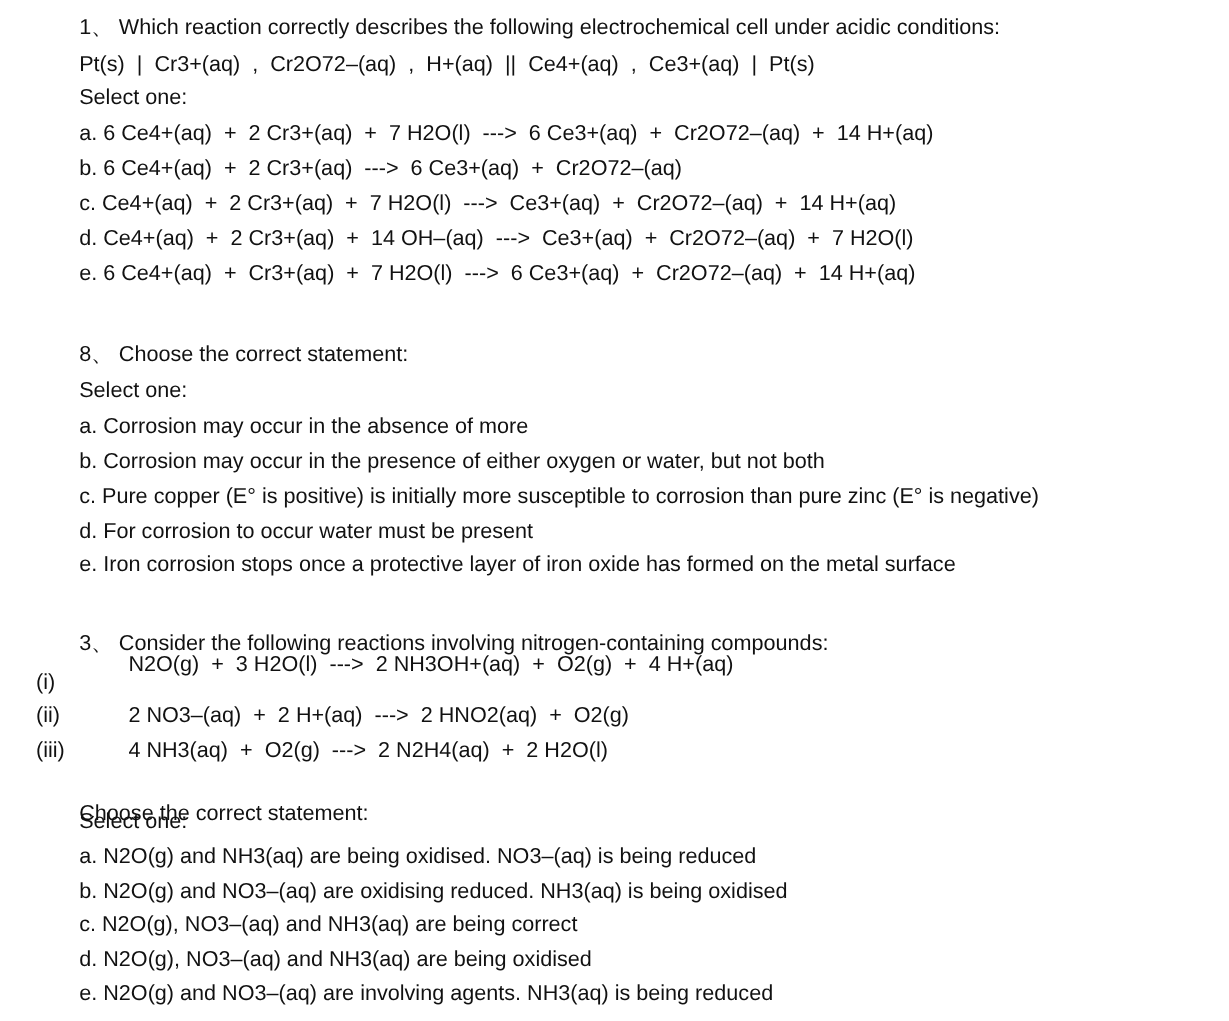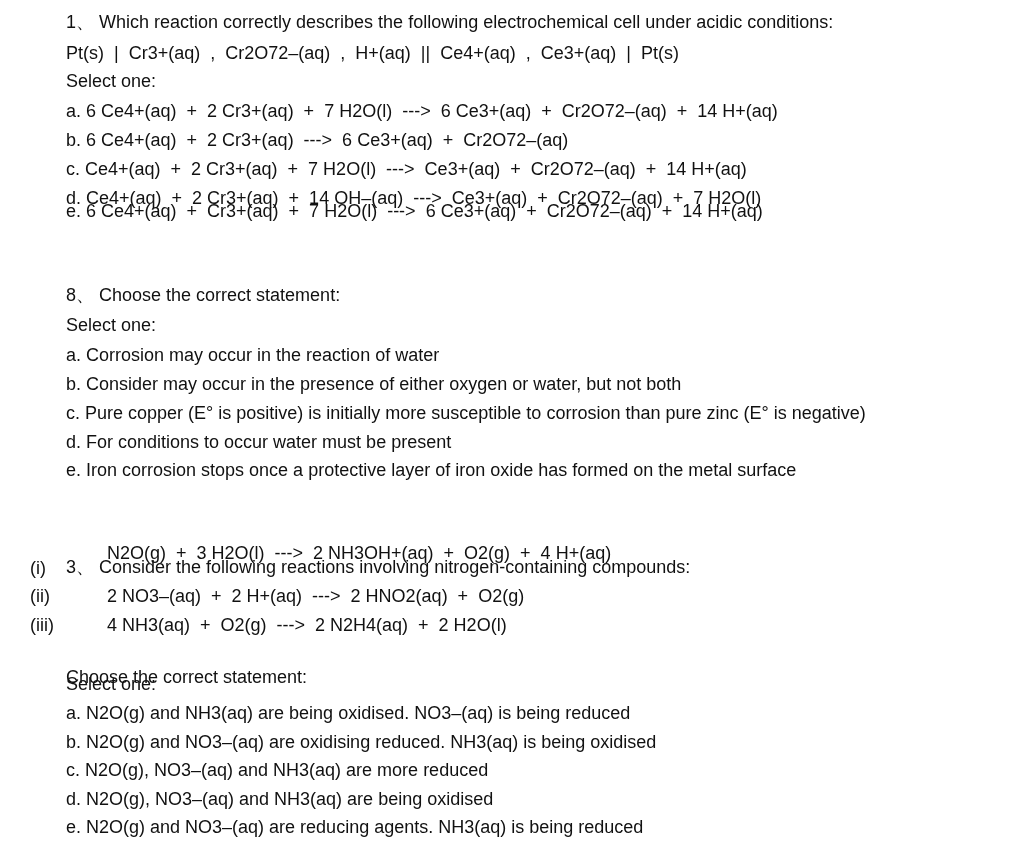--- a/index.html
+++ b/index.html
@@ -13,41 +13,41 @@
 <body>
 
 <div>
   <div class="line" style="top:11px">1、 Which reaction correctly describes the following electrochemical cell under acidic conditions:</div>
   <div class="line" style="top:42px">Pt(s)  |  Cr3+(aq)  ,  Cr2O72–(aq)  ,  H+(aq)  ||  Ce4+(aq)  ,  Ce3+(aq)  |  Pt(s)</div>
   <div class="line" style="top:70px">Select one:</div>
   <div class="line" style="top:100px">a. 6 Ce4+(aq)  +  2 Cr3+(aq)  +  7 H2O(l)  ---&gt;  6 Ce3+(aq)  +  Cr2O72–(aq)  +  14 H+(aq)</div>
   <div class="line" style="top:129px">b. 6 Ce4+(aq)  +  2 Cr3+(aq)  ---&gt;  6 Ce3+(aq)  +  Cr2O72–(aq)</div>
   <div class="line" style="top:158px">c. Ce4+(aq)  +  2 Cr3+(aq)  +  7 H2O(l)  ---&gt;  Ce3+(aq)  +  Cr2O72–(aq)  +  14 H+(aq)</div>
   <div class="line" style="top:187px">d. Ce4+(aq)  +  2 Cr3+(aq)  +  14 OH–(aq)  ---&gt;  Ce3+(aq)  +  Cr2O72–(aq)  +  7 H2O(l)</div>
-  <div class="line" style="top:200px">e. 6 Ce4+(aq)  +  Cr3+(aq)  +  7 H2O(l)  ---&gt;  6 Ce3+(aq)  +  Cr2O72–(aq)  +  14 H+(aq)</div>
+  <div class="line" style="top:216px">e. 6 Ce4+(aq)  +  Cr3+(aq)  +  7 H2O(l)  ---&gt;  6 Ce3+(aq)  +  Cr2O72–(aq)  +  14 H+(aq)</div>
 </div>
 
 <div>
   <div class="line" style="top:284px">8、 Choose the correct statement:</div>
   <div class="line" style="top:314px">Select one:</div>
-  <div class="line" style="top:344px">a. Corrosion may occur in the reaction of water</div>
-  <div class="line" style="top:373px">b. Consider may occur in the presence of either oxygen or water, but not both</div>
+  <div class="line" style="top:344px">a. Corrosion may occur in the absence of more</div>
+  <div class="line" style="top:373px">b. Corrosion may occur in the presence of either oxygen or water, but not both</div>
   <div class="line" style="top:402px">c. Pure copper (E° is positive) is initially more susceptible to corrosion than pure zinc (E° is negative)</div>
-  <div class="line" style="top:431px">d. For conditions to occur water must be present</div>
+  <div class="line" style="top:431px">d. For corrosion to occur water must be present</div>
   <div class="line" style="top:459px">e. Iron corrosion stops once a protective layer of iron oxide has formed on the metal surface</div>
 </div>
 
 <div>
-  <div class="line" style="top:556px">3、 Consider the following reactions involving nitrogen-containing compounds:</div>
+  <div class="line" style="top:525px">3、 Consider the following reactions involving nitrogen-containing compounds:</div>
   <div class="eq-label" style="top:557px">(i)</div>
   <div class="eq-text" style="top:542px">N2O(g)  +  3 H2O(l)  ---&gt;  2 NH3OH+(aq)  +  O2(g)  +  4 H+(aq)</div>
   <div class="eq-label" style="top:585px">(ii)</div>
   <div class="eq-text" style="top:585px">2 NO3–(aq)  +  2 H+(aq)  ---&gt;  2 HNO2(aq)  +  O2(g)</div>
   <div class="eq-label" style="top:614px">(iii)</div>
   <div class="eq-text" style="top:614px">4 NH3(aq)  +  O2(g)  ---&gt;  2 N2H4(aq)  +  2 H2O(l)</div>
   <div class="line" style="top:666px">Choose the correct statement:</div>
   <div class="line" style="top:673px">Select one:</div>
   <div class="line" style="top:702px">a. N2O(g) and NH3(aq) are being oxidised. NO3–(aq) is being reduced</div>
   <div class="line" style="top:731px">b. N2O(g) and NO3–(aq) are oxidising reduced. NH3(aq) is being oxidised</div>
-  <div class="line" style="top:759px">c. N2O(g), NO3–(aq) and NH3(aq) are more reduced</div>
+  <div class="line" style="top:759px">c. N2O(g), NO3–(aq) and NH3(aq) are being correct</div>
   <div class="line" style="top:788px">d. N2O(g), NO3–(aq) and NH3(aq) are being oxidised</div>
-  <div class="line" style="top:816px">e. N2O(g) and NO3–(aq) are reducing agents. NH3(aq) is being reduced</div>
+  <div class="line" style="top:816px">e. N2O(g) and NO3–(aq) are involving agents. NH3(aq) is being reduced</div>
 </div>
 
 </body></html>

